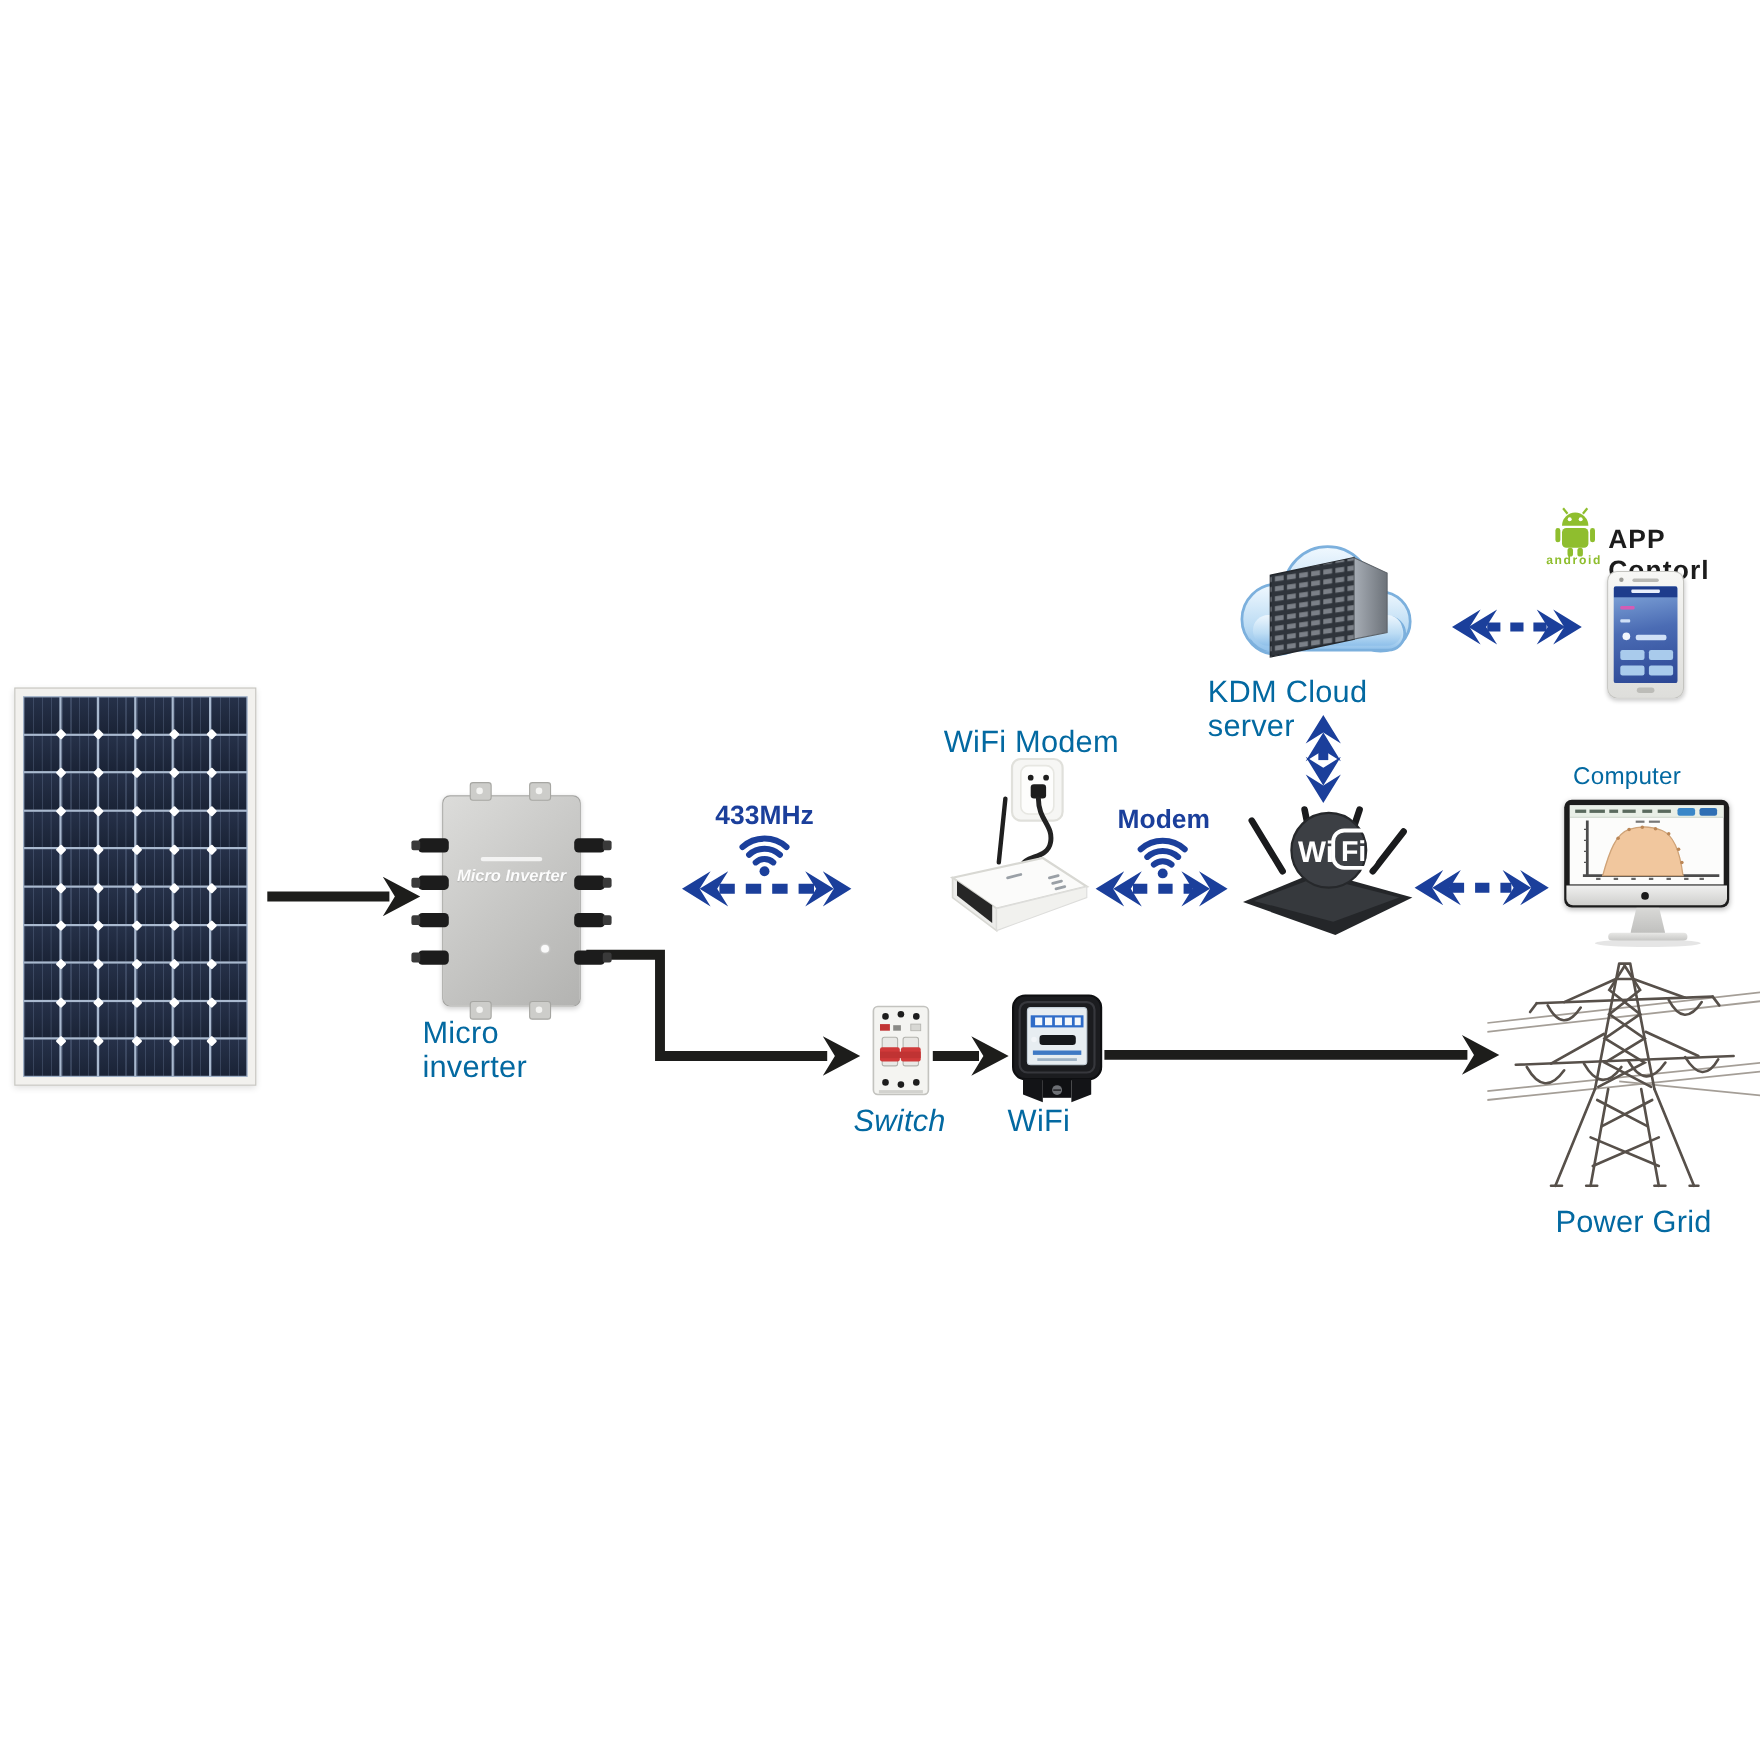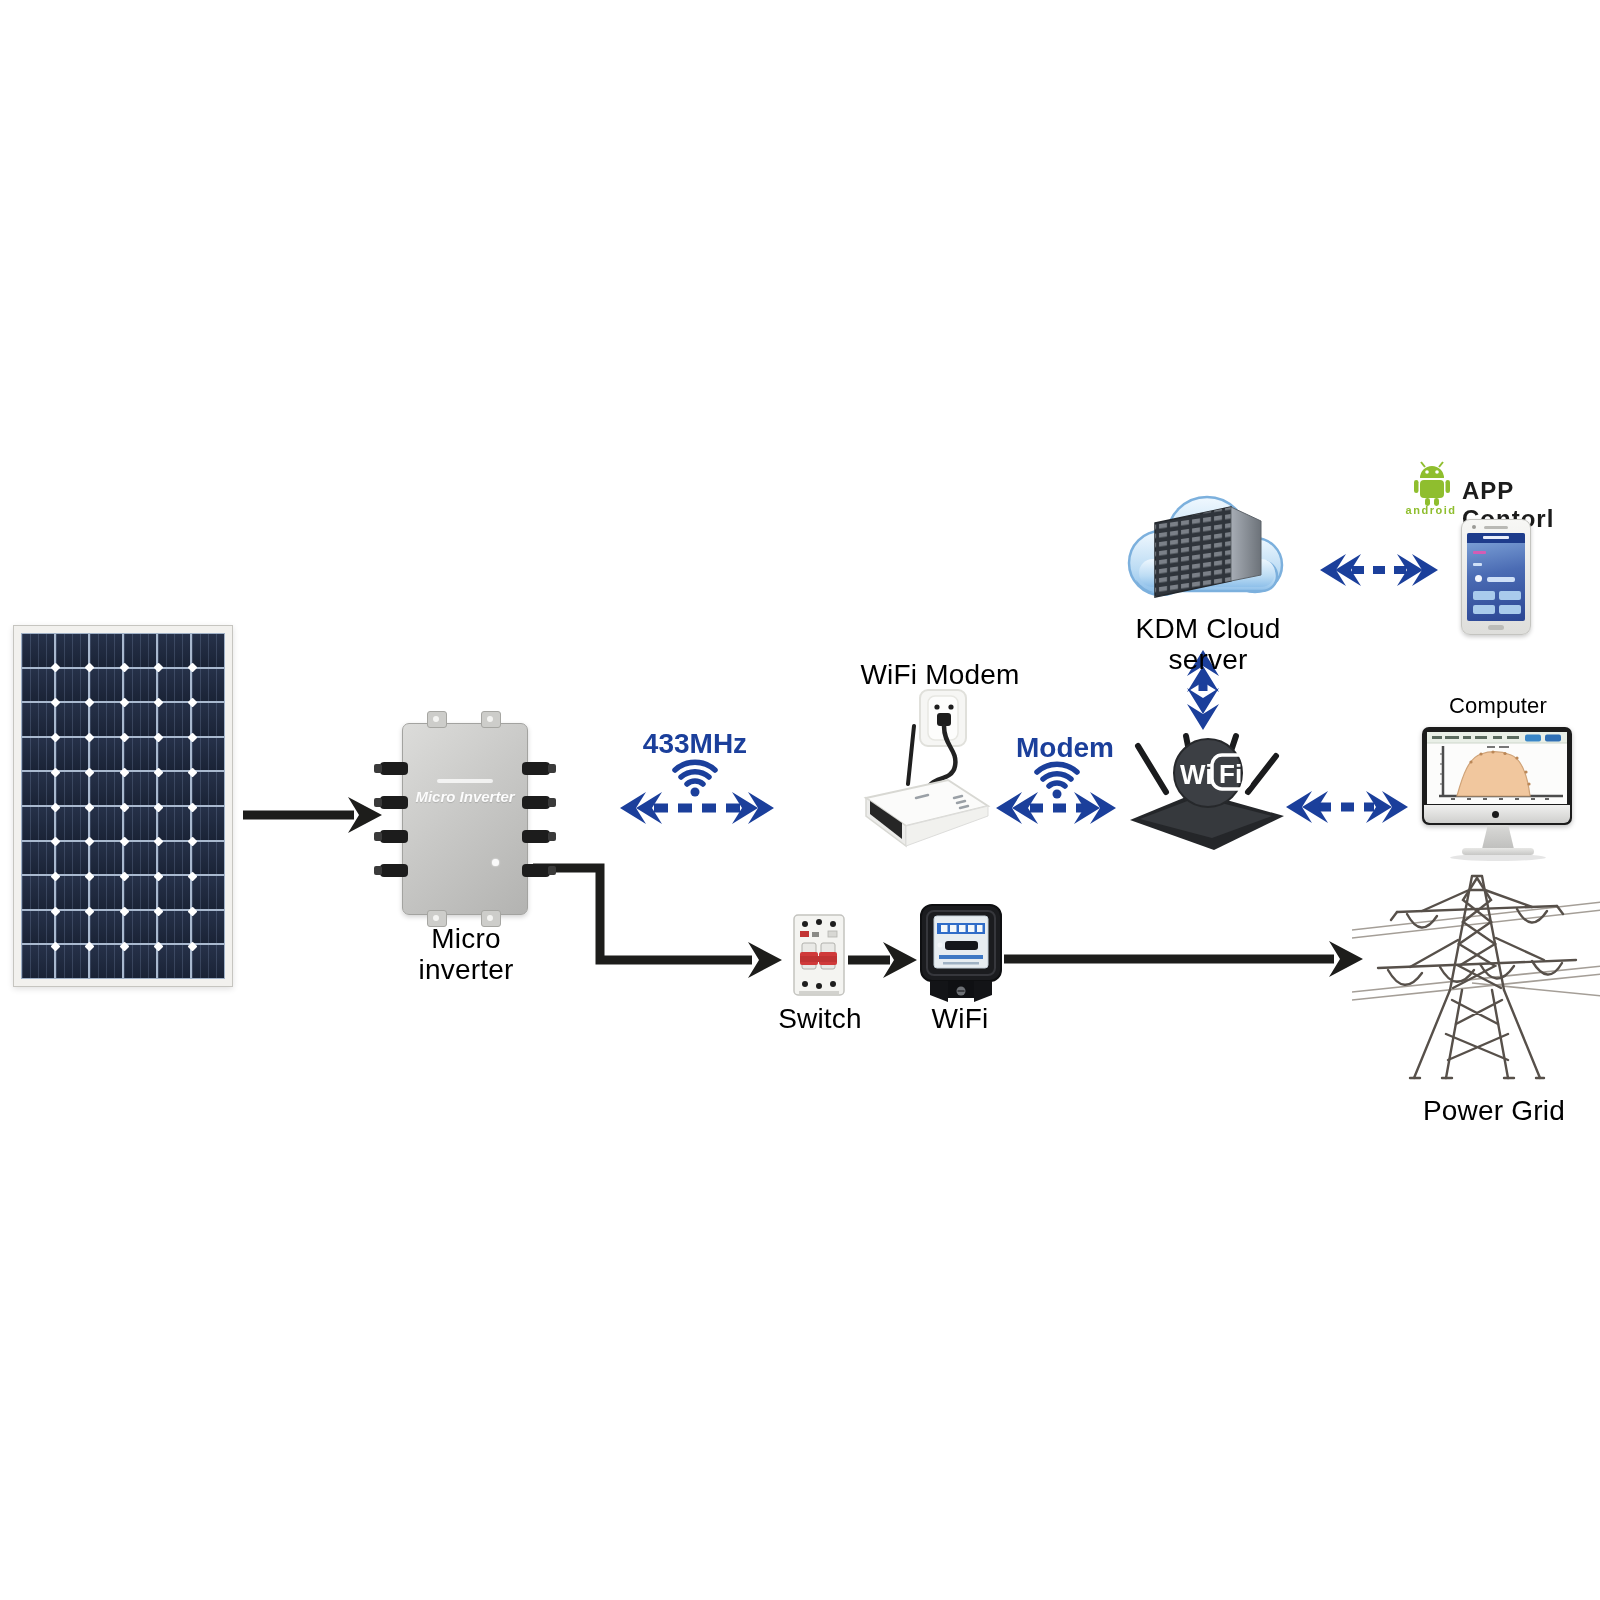--- a/index.html
+++ b/index.html
@@ -1,20 +1,20 @@
 <!DOCTYPE html>
 <html><head>
 <meta charset="utf-8">
 <style>
   html,body{margin:0;padding:0;background:#fff;}
   #stage{position:relative;width:1600px;height:1600px;background:#ffffff;overflow:hidden;
          font-family:"Liberation Sans",sans-serif;}
   .abs{position:absolute;}
-  .lbl{position:absolute;font-size:28px;color:#000000;text-align:center;letter-spacing:.2px;line-height:1.1;}
-  .blue-lbl{position:absolute;font-size:28px;font-weight:bold;color:#1b3f9b;text-align:center;}
+  .lbl{position:absolute;font-size:28px;color:#0369a1;text-align:left;letter-spacing:.2px;line-height:1.1;}
+  .blue-lbl{position:absolute;font-size:24px;font-weight:bold;color:#1b3f9b;text-align:center;}
 
   
   #pv-frame{left:13px;top:625px;width:218px;height:360px;background:#f2f1ee;
             border:1px solid #c6c5c0;box-shadow:0 2px 6px rgba(0,0,0,.12);}
   #pv-cells{position:absolute;left:7px;top:7px;right:7px;bottom:7px;display:grid;
             grid-template-columns:repeat(6,1fr);grid-template-rows:repeat(10,1fr);
             gap:2px;background:#a9b9cf;border:1px solid #9fb0c6;}
   .pv-cell{background:
       repeating-linear-gradient(90deg, rgba(150,170,205,.22) 0 1px, transparent 1px 8px),
       linear-gradient(180deg,#263149,#1a2336);}
@@ -472,21 +472,21 @@
     <rect x="11" y="30" width="14" height="26" rx="2" fill="#e9e9e6" stroke="#b2b2ad" stroke-width="1"></rect>
     <rect x="30" y="30" width="14" height="26" rx="2" fill="#e9e9e6" stroke="#b2b2ad" stroke-width="1"></rect>
     <rect x="9" y="39" width="18" height="13" rx="2" fill="#d03a3a"></rect>
     <rect x="28" y="39" width="18" height="13" rx="2" fill="#d03a3a"></rect>
     <rect x="9" y="43" width="37" height="6" fill="#c03333"></rect>
     <circle cx="14" cy="71" r="3" fill="#1d1d1d"></circle>
       <circle cx="28" cy="73" r="3" fill="#1d1d1d"></circle>
       <circle cx="42" cy="71" r="3" fill="#1d1d1d"></circle>
     <rect x="8" y="78" width="40" height="3" fill="#d2d2ce"></rect>
   </svg>
-  <div class="lbl" style="left:776px;top:1004px;width:88px;">Switch</div>
+  <div class="lbl" style="left:776px;top:1004px;width:88px;font-style:italic;">Switch</div>
 
   <svg class="abs" style="left:917px;top:903px" width="88" height="104" viewBox="0 0 88 104">
     <rect x="4" y="2" width="80" height="76" rx="11" fill="#1b1c1f" stroke="#0e0f11" stroke-width="2"></rect>
     <rect x="10" y="8" width="68" height="64" rx="7" fill="none" stroke="#36373c" stroke-width="2"></rect>
     <rect x="17" y="13" width="54" height="52" rx="3" fill="#e7edf1" stroke="#c4cfd8" stroke-width="1"></rect>
     <rect x="20" y="20" width="48" height="11" fill="#2f6cc8"></rect>
     <g fill="#f4f8fb">
       <rect x="24" y="22" width="6.5" height="7"></rect>
         <rect x="33" y="22" width="6.5" height="7"></rect>
       <rect x="42" y="22" width="6.5" height="7"></rect>

